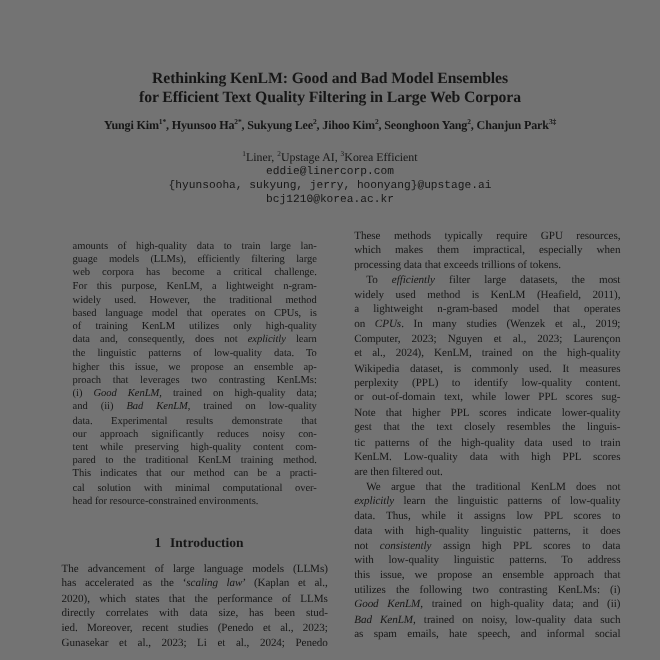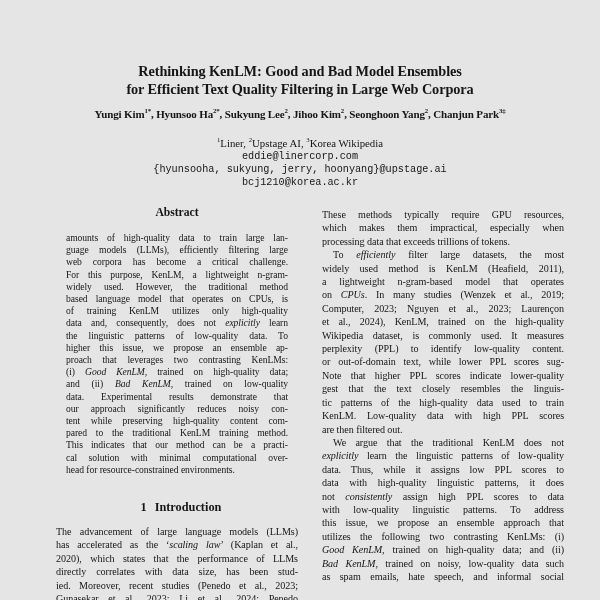--- a/index.html
+++ b/index.html
@@ -3,21 +3,21 @@
 <meta charset="utf-8">
 <style>
   * { margin:0; padding:0; box-sizing:border-box; }
   html,body { background:#fff; }
   body {
     width:600px; height:600px;
     font-family:"Liberation Serif", serif;
     color:#161616;
     -webkit-font-smoothing:antialiased;
   }
-  .page { position:relative; width:600px; height:600px; background:#e5e5e5; overflow:hidden; }
+  .page { position:relative; width:600px; height:600px; background:#737373; overflow:hidden; }
 
   .title-block { position:absolute; top:63px; left:0; width:600px; text-align:center; }
   .title { font-size:14.3px; font-weight:bold; line-height:17.5px; letter-spacing:-0.1px; }
   .authors { margin-top:9px; font-size:11px; font-weight:bold; letter-spacing:-0.15px; line-height:14px; }
   .authors sup, .affiliations sup { font-size:62%; vertical-align:super; line-height:0; }
   .affiliations { margin-top:16px; font-size:10.8px; line-height:13px; }
   .emails { margin-top:0; font-family:Liberation Mono, monospace; font-size:10.2px; line-height:13px; }
 
   .col { position:absolute; width:242px; }
   .col.left  { left:56px;  top:206px; }
@@ -40,30 +40,29 @@
 <body>
 
 <div class="page">
 
   <header class="title-block">
     <h1 class="title">
         <div>Rethinking KenLM: Good and Bad Model Ensembles</div>
         <div>for Efficient Text Quality Filtering in Large Web Corpora</div>
       </h1>
     <div class="authors"><span>Yungi Kim<sup>1*</sup></span>, <span>Hyunsoo Ha<sup>2*</sup></span>, <span>Sukyung Lee<sup>2</sup></span>, <span>Jihoo Kim<sup>2</sup></span>, <span>Seonghoon Yang<sup>2</sup></span>, <span>Chanjun Park<sup>3‡</sup></span></div>
-    <div class="affiliations"><sup>1</sup><span>Liner, </span><sup>2</sup><span>Upstage AI, </span><sup>3</sup><span>Korea Wikipedia</span></div>
+    <div class="affiliations"><sup>1</sup><span>Liner, </span><sup>2</sup><span>Upstage AI, </span><sup>3</sup><span>Korea Efficient</span></div>
     <div class="emails">
         <div>eddie@linercorp.com</div>
         <div>{hyunsooha, sukyung, jerry, hoonyang}@upstage.ai</div>
         <div>bcj1210@korea.ac.kr</div>
       </div>
   </header>
 
   <section class="col left">
-    <h2 class="abs-heading">Abstract</h2>
     <div class="abs-body">
         <div class="ln">amounts of high-quality data to train large lan-</div>
         <div class="ln">guage models (LLMs), efficiently filtering large</div>
         <div class="ln">web corpora has become a critical challenge.</div>
         <div class="ln">For this purpose, KenLM, a lightweight n-gram-</div>
         <div class="ln">widely used. However, the traditional method</div>
         <div class="ln">based language model that operates on CPUs, is</div>
         <div class="ln">of training KenLM utilizes only high-quality</div>
         <div class="ln">data and, consequently, does not <i>explicitly</i> learn</div>
         <div class="ln">the linguistic patterns of low-quality data. To</div>

